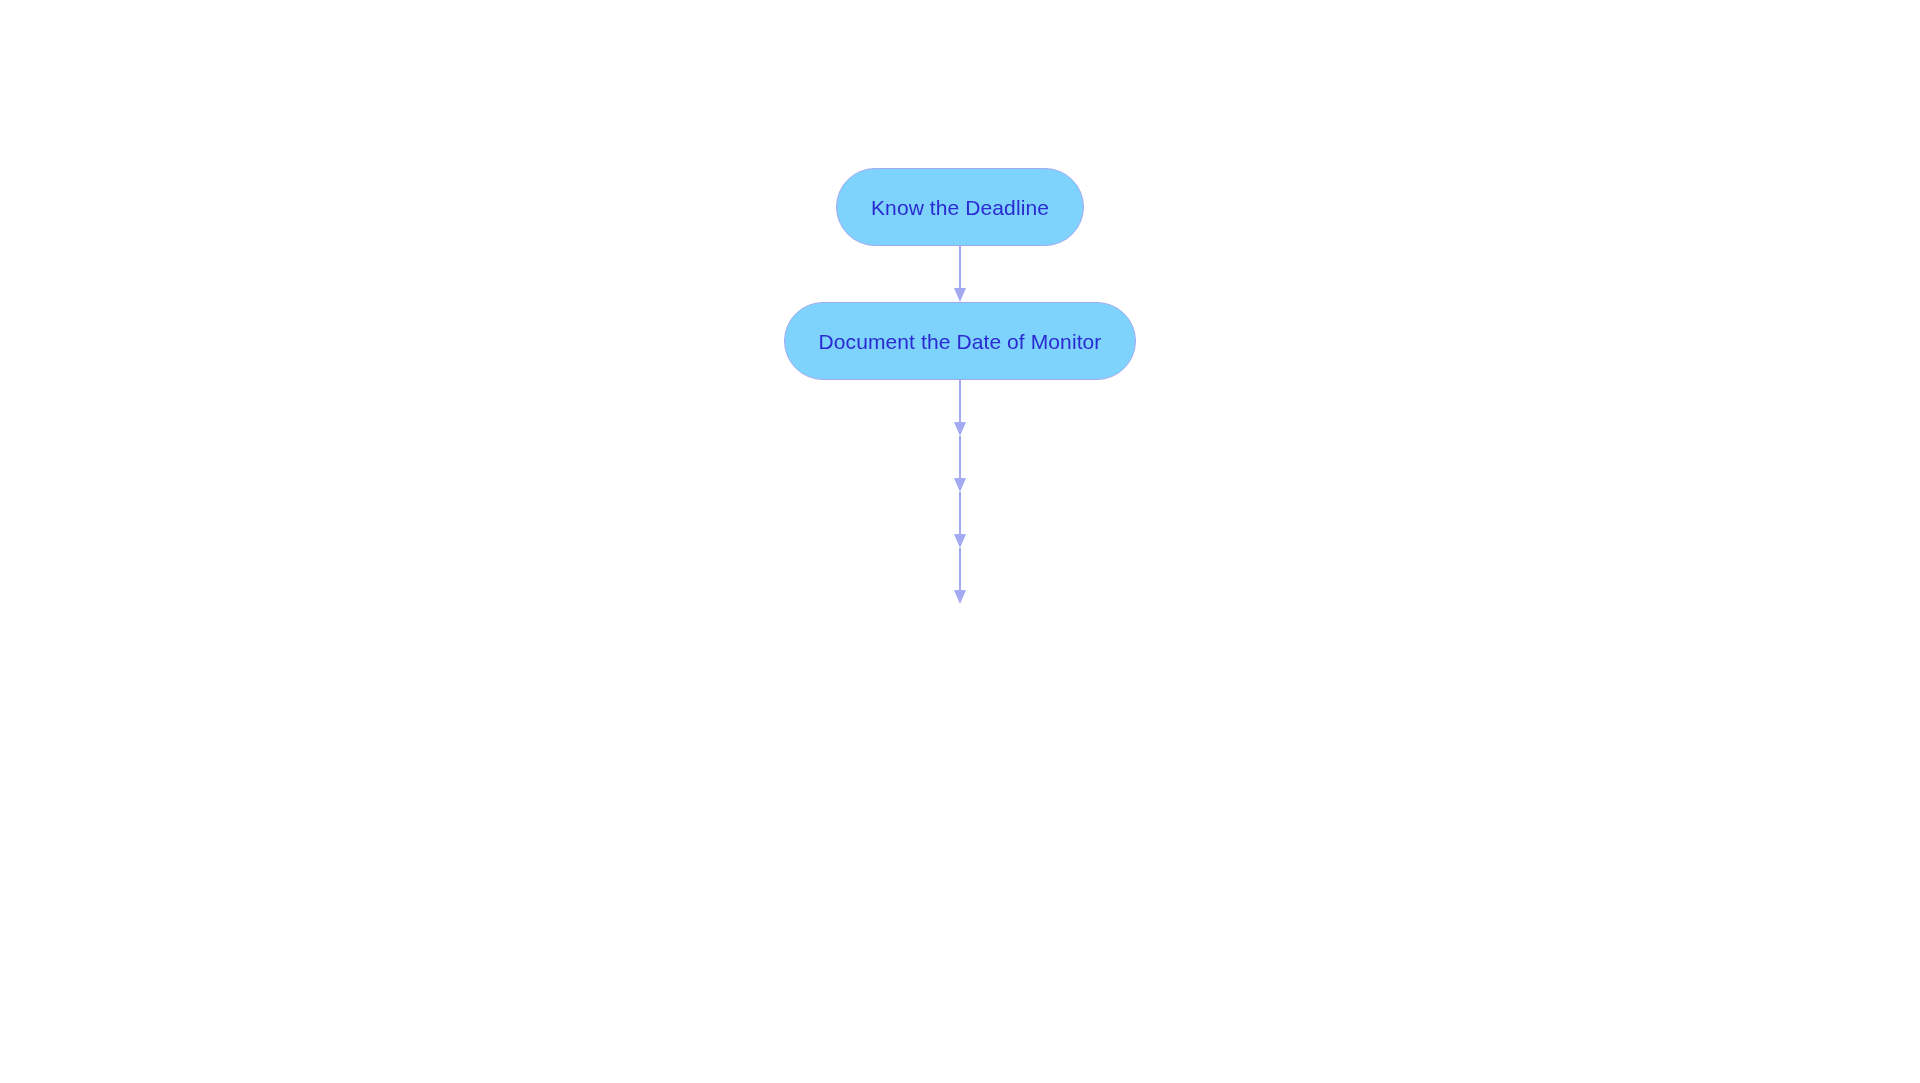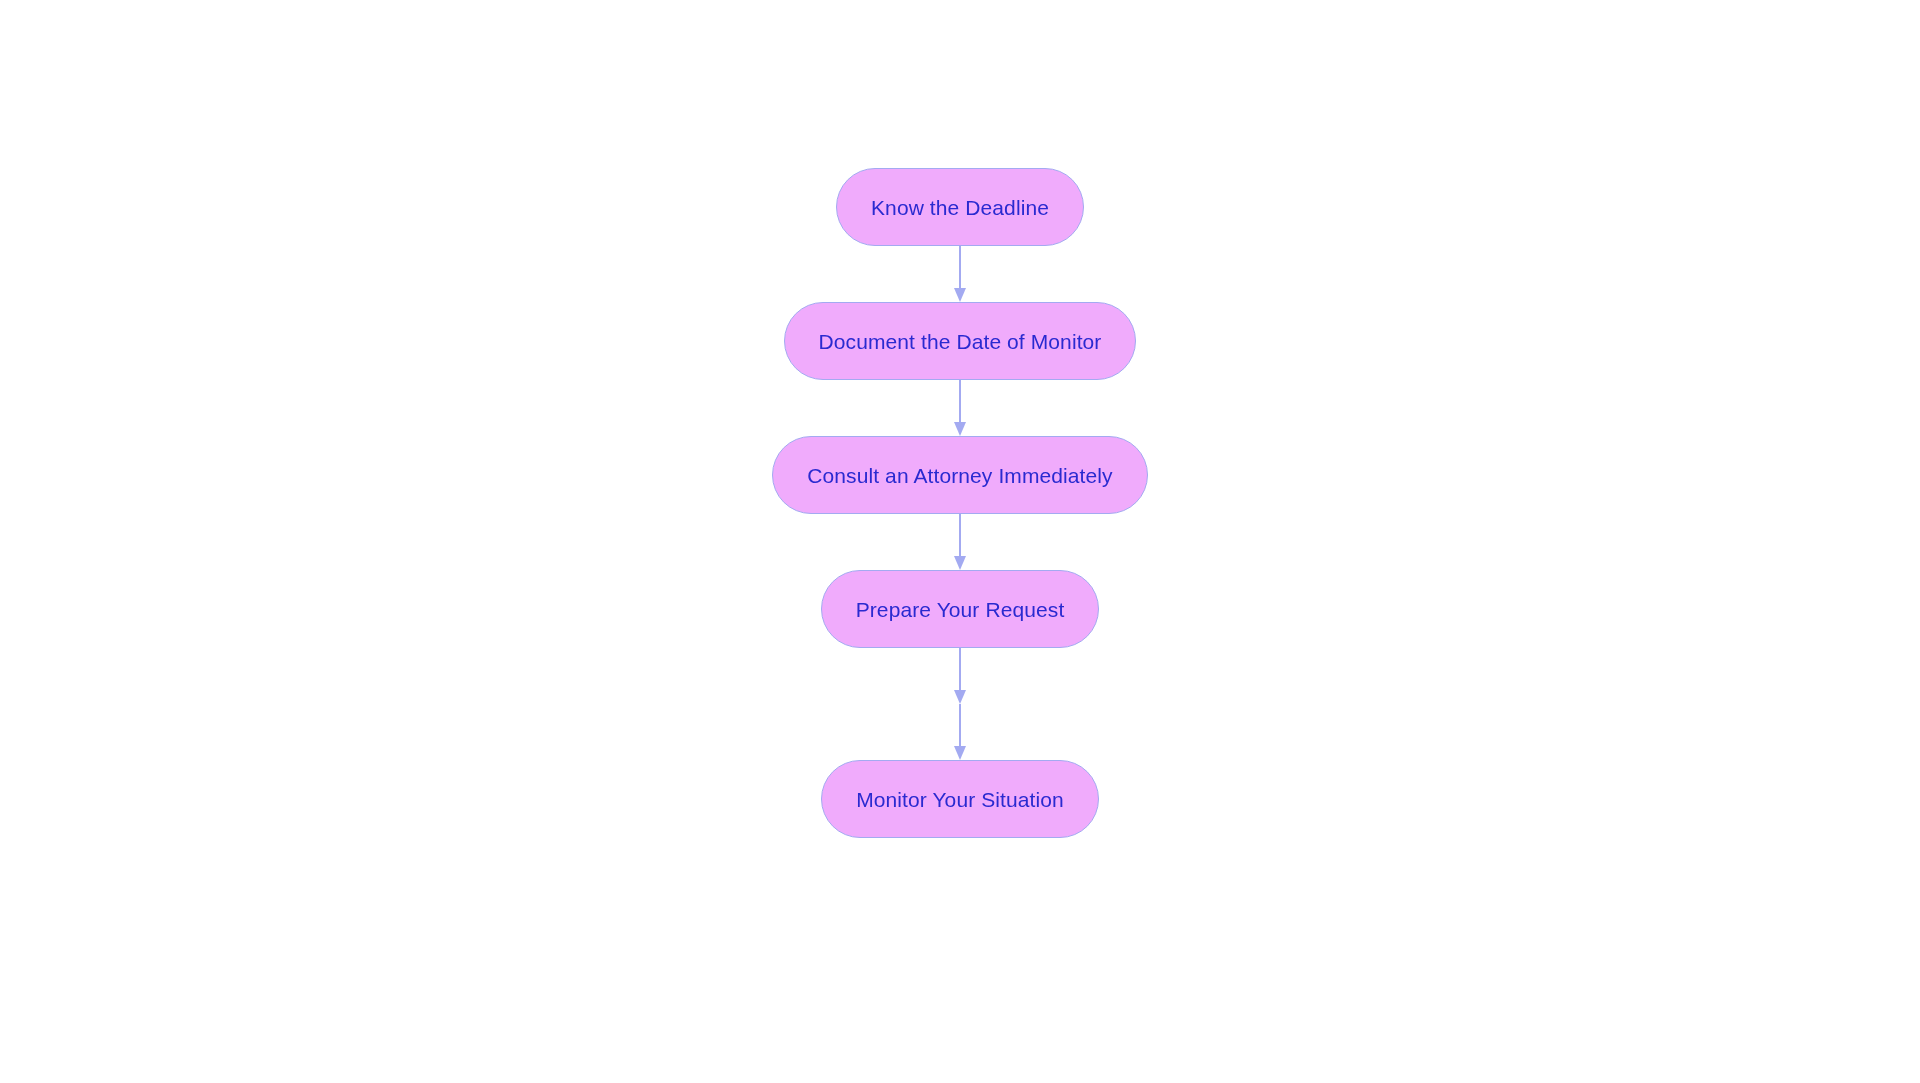--- a/index.html
+++ b/index.html
@@ -31,21 +31,21 @@
     display: flex;
     flex-direction: column;
     align-items: center;
   }
 
   
   .node {
     box-sizing: border-box;
     height: 78px;
     border-radius: 39px;
-    background: #f0abfc;
+    background: #7dd3fc;
     border: 1.5px solid #a3aaf1;
     display: flex;
     align-items: center;
     justify-content: center;
     padding: 16px 34px;
     white-space: nowrap;
   }
 
   .node-label {
     font-size: 21px;
@@ -90,48 +90,39 @@
       <span class="node-label">Document the Date of Monitor</span>
     </div>
 
     <div class="connector">
       <svg width="14" height="56" viewBox="0 0 14 56" xmlns="http://www.w3.org/2000/svg">
         <line x1="7" y1="0" x2="7" y2="44" stroke="#a3aaf1" stroke-width="2"></line>
         <polygon points="7,56 1,42 13,42" fill="#a3aaf1"></polygon>
       </svg>
     </div>
 
-    <div class="node">
-      <span class="node-label">Consult an Attorney Immediately</span>
-    </div>
-
-    <div class="connector">
-      <svg width="14" height="56" viewBox="0 0 14 56" xmlns="http://www.w3.org/2000/svg">
-        <line x1="7" y1="0" x2="7" y2="44" stroke="#a3aaf1" stroke-width="2"></line>
-        <polygon points="7,56 1,42 13,42" fill="#a3aaf1"></polygon>
-      </svg>
-    </div>
-
-    <div class="node">
-      <span class="node-label">Prepare Your Request</span>
-    </div>
 
     <div class="connector">
       <svg width="14" height="56" viewBox="0 0 14 56" xmlns="http://www.w3.org/2000/svg">
         <line x1="7" y1="0" x2="7" y2="44" stroke="#a3aaf1" stroke-width="2"></line>
         <polygon points="7,56 1,42 13,42" fill="#a3aaf1"></polygon>
       </svg>
     </div>
 
 
     <div class="connector">
       <svg width="14" height="56" viewBox="0 0 14 56" xmlns="http://www.w3.org/2000/svg">
         <line x1="7" y1="0" x2="7" y2="44" stroke="#a3aaf1" stroke-width="2"></line>
         <polygon points="7,56 1,42 13,42" fill="#a3aaf1"></polygon>
       </svg>
     </div>
 
-    <div class="node">
-      <span class="node-label">Monitor Your Situation</span>
+
+    <div class="connector">
+      <svg width="14" height="56" viewBox="0 0 14 56" xmlns="http://www.w3.org/2000/svg">
+        <line x1="7" y1="0" x2="7" y2="44" stroke="#a3aaf1" stroke-width="2"></line>
+        <polygon points="7,56 1,42 13,42" fill="#a3aaf1"></polygon>
+      </svg>
     </div>
+
 
   </div>
 </div>
 
 </body></html>

